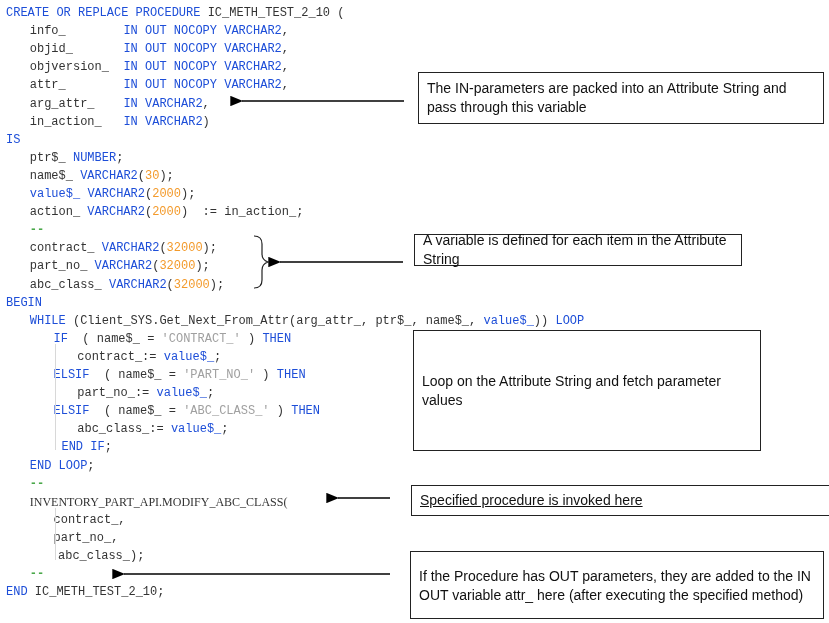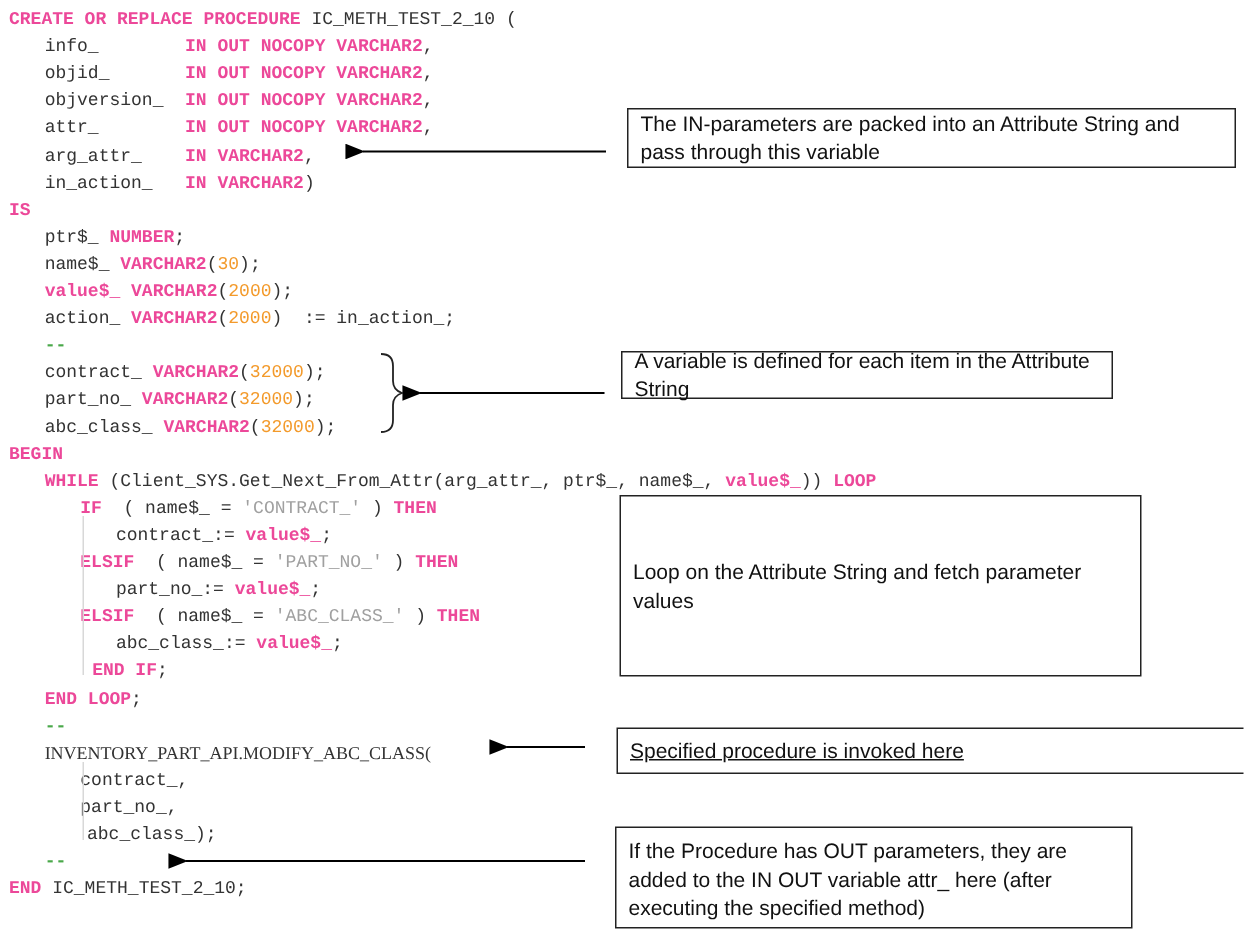--- a/index.html
+++ b/index.html
@@ -1,19 +1,19 @@
 <!DOCTYPE html>
 <html><head>
 <meta charset="utf-8">
 <style>
   html,body{margin:0;padding:0;background:#ffffff;}
   body{width:829px;height:623px;position:relative;overflow:hidden;}
   .code{position:absolute;left:6px;top:4px;font-family:"Liberation Mono","DejaVu Sans Mono",monospace;font-size:12px;color:#333333;}
   .line{position:absolute;white-space:pre;height:18px;line-height:18px;}
-  .kw{color:#ec4899;font-weight:bold;}
+  .kw{color:#1d4ed8;font-weight:normal;}
   .num{color:#f39a2b;}
   .str{color:#a0a0a0;}
   .cmt{color:#4aa84a;font-weight:bold;}
   .guide{position:absolute;width:1px;background:#d8d8d8;}
   .note{position:absolute;border:1px solid #222;background:#fff;font-family:"Liberation Sans","DejaVu Sans",sans-serif;font-size:14px;color:#111;line-height:19px;padding:0 8px;box-sizing:border-box;display:flex;align-items:center;}
   svg.ov{position:absolute;left:0;top:0;}
 </style>
 </head>
 <body>
 
@@ -49,33 +49,33 @@
     <div class="line" style="top: 506.8px; left: 47.52px;"><span>contract_,</span></div>
     <div class="line" style="top: 524.9px; left: 47.52px;"><span>part_no_,</span></div>
     <div class="line" style="top: 543px; left: 52px;"><span>abc_class_);</span></div>
     <div class="line" style="top: 561.1px; left: 23.76px;"><span class="cmt">--</span></div>
     <div class="line" style="top: 579.2px; left: 0px;"><span class="kw">END</span><span> IC_METH_TEST_2_10;</span></div>
   </div>
 
 <div class="guide" style="left:55px;top:344px;height:106px;"></div>
 <div class="guide" style="left:55px;top:508px;height:52px;"></div>
 
-<div class="note" style="left:418px;top:72px;width:406px;height:40px;">
+<div class="note" style="left:418px;top:72px;width:406px;height:52px;">
   <span>The IN-parameters are packed into an Attribute String and pass through this variable</span>
 </div>
 <div class="note" style="left:414px;top:234px;width:328px;height:32px;">
   <span>A variable is defined for each item in the Attribute String</span>
 </div>
 <div class="note" style="left:413px;top:330px;width:348px;height:121px;">
   <span>Loop on the Attribute String and fetch parameter values</span>
 </div>
 <div class="note" style="left:411px;top:485px;width:428px;height:31px;text-decoration:underline;">
   <span>Specified procedure is invoked here</span>
 </div>
-<div class="note" style="left:410px;top:551px;width:345px;height:68px;padding-top:2px;">
+<div class="note" style="left:410px;top:551px;width:414px;height:68px;padding-top:2px;">
   <span>If the Procedure has OUT parameters, they are added to the IN OUT variable attr_ here (after executing the specified method)</span>
 </div>
 
 <svg class="ov" width="829" height="623">
   <defs>
     <marker id="ah" markerWidth="10" markerHeight="8" refX="1" refY="4" orient="auto">
       <path d="M10,0 L0,4 L10,8 z" fill="#000"></path>
     </marker>
   </defs>
   <line x1="404" y1="101" x2="242" y2="101" stroke="#000" stroke-width="1.3" marker-end="url(#ah)"></line>

